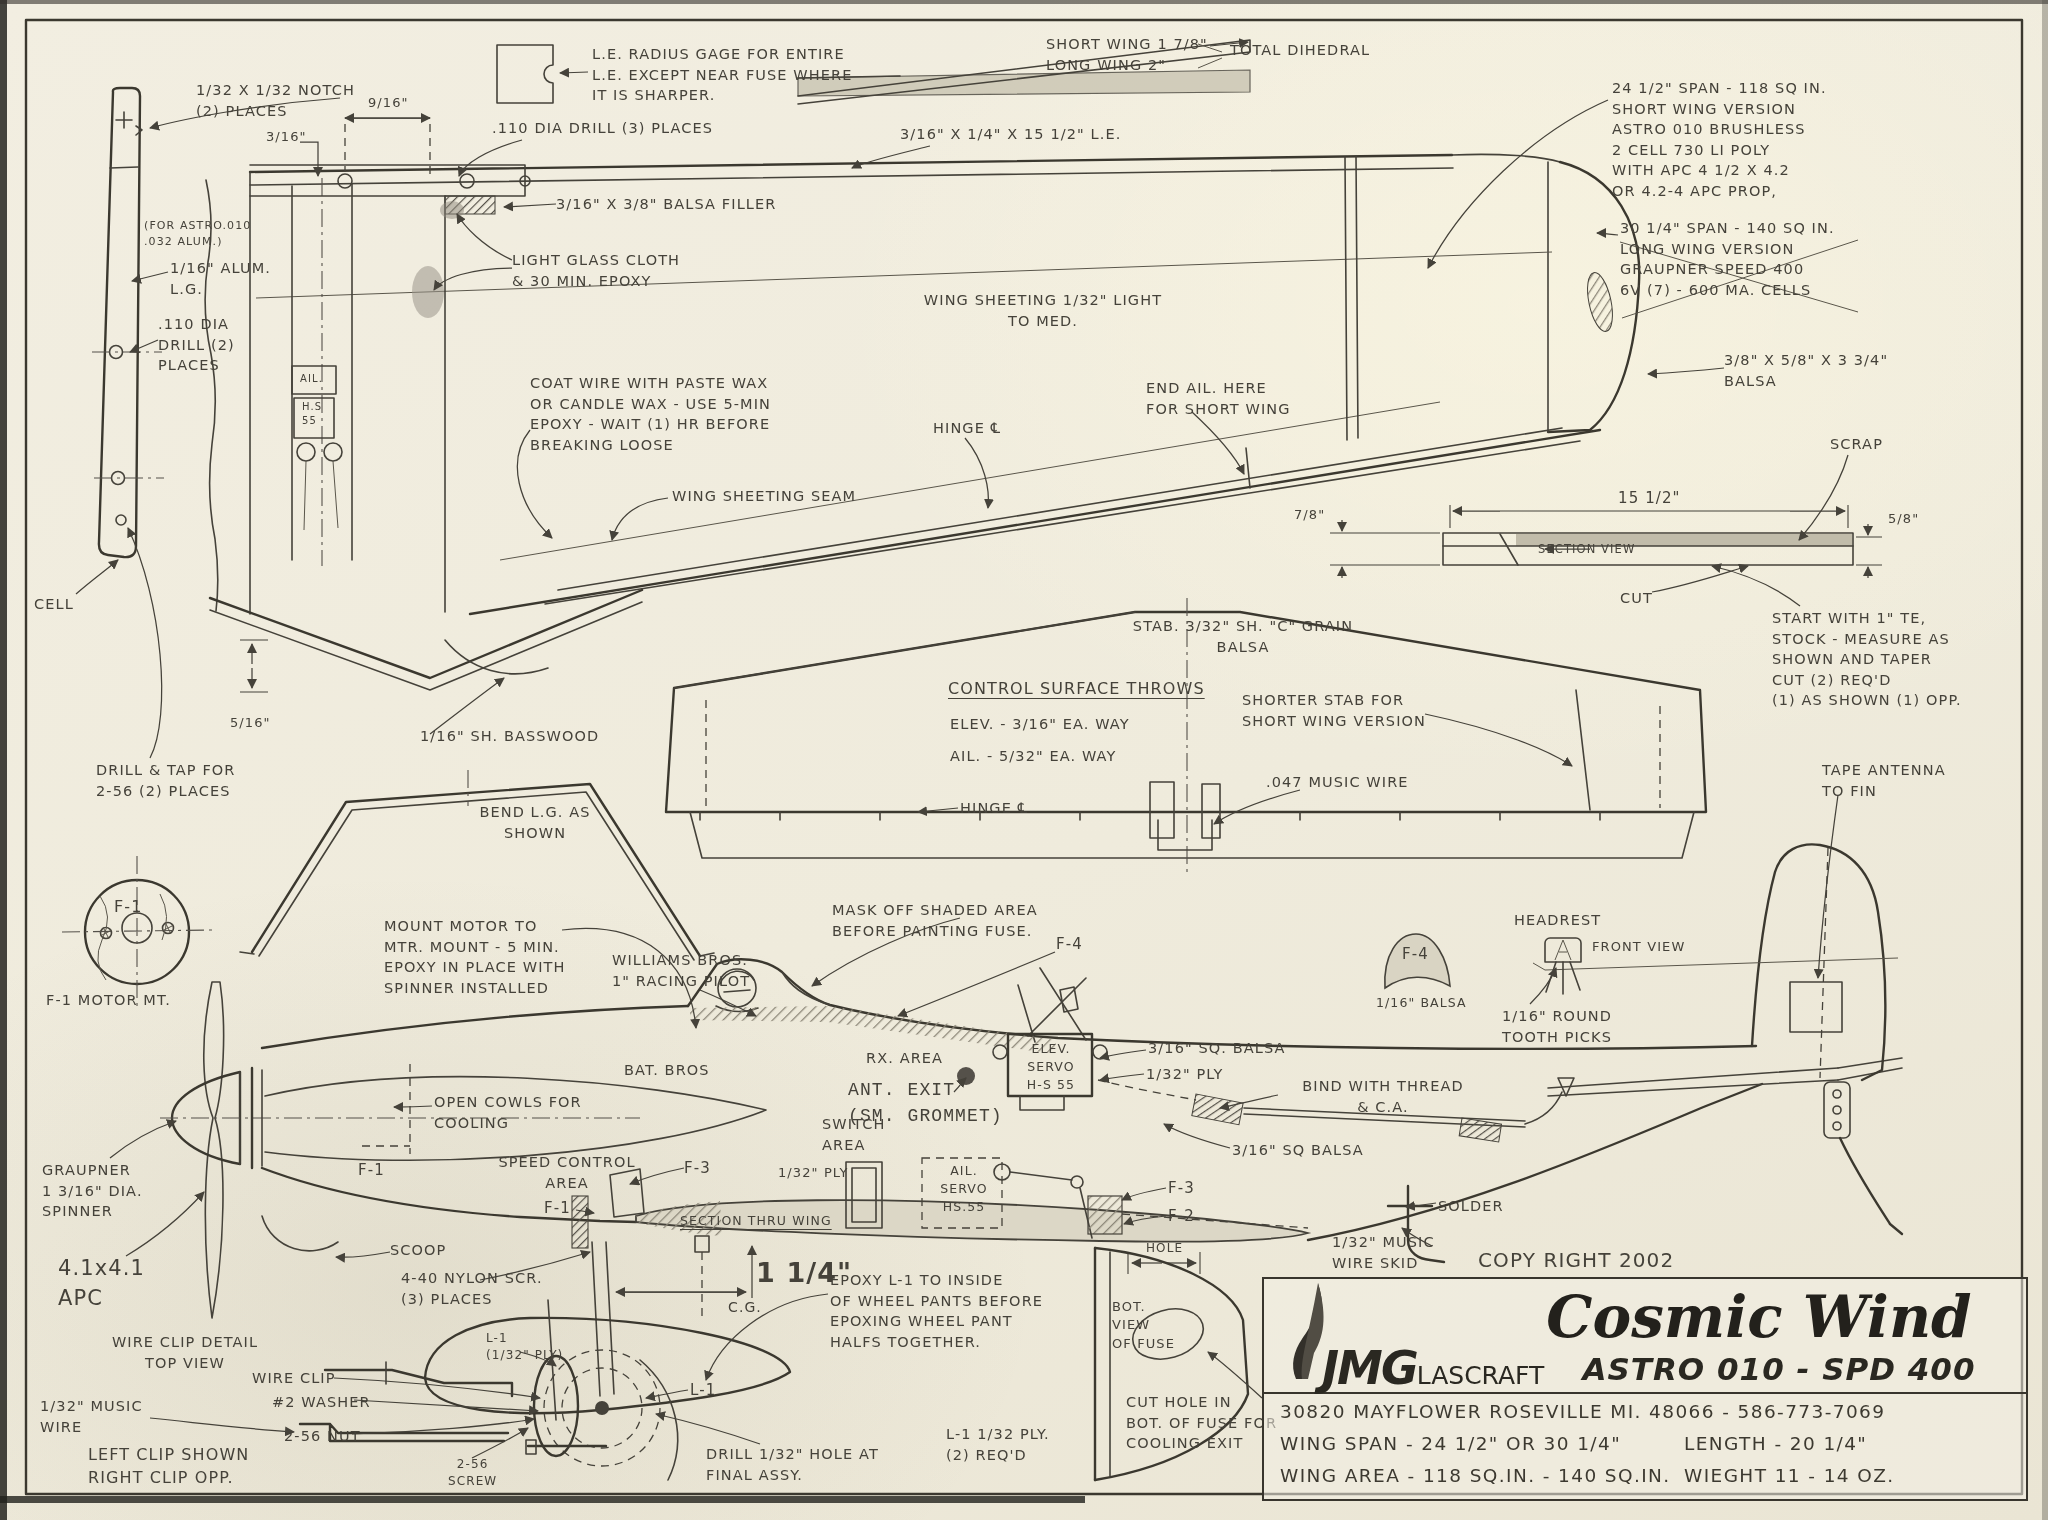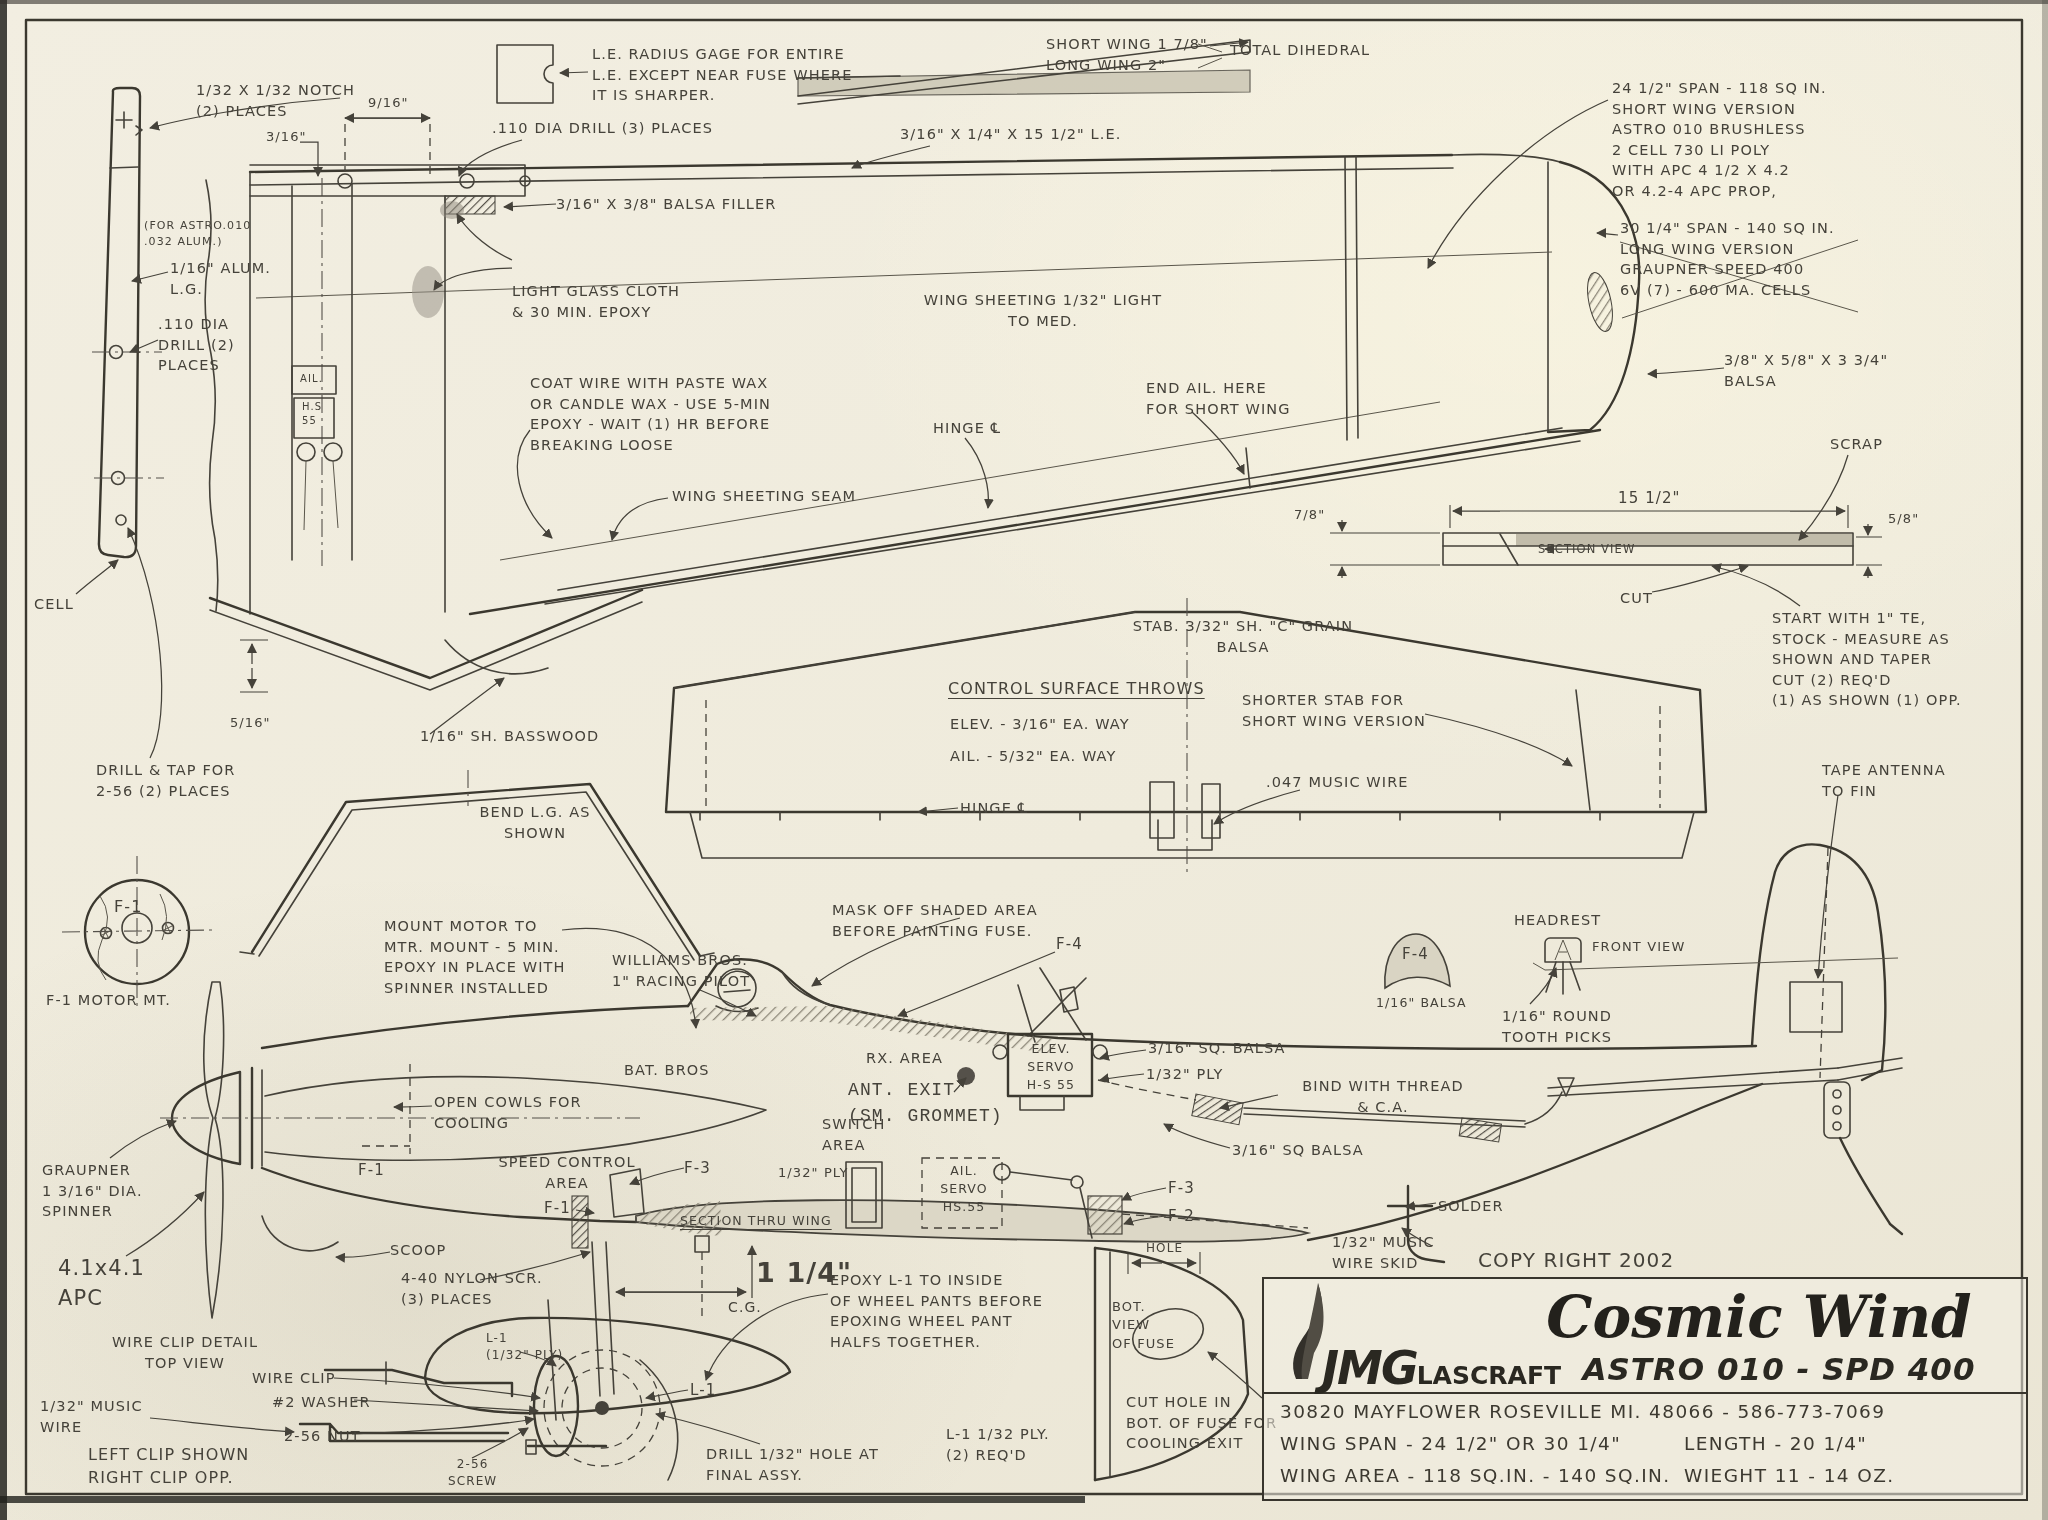--- a/index.html
+++ b/index.html
@@ -20,21 +20,21 @@
   
   #titleblock{position:absolute;left:1262px;top:1277px;width:762px;height:220px;
     border:2.5px solid #38352d;z-index:6;background:rgba(243,239,228,.55);}
   #tb-top{position:absolute;left:0;top:0;width:100%;height:113px;border-bottom:2.5px solid #38352d;}
   #tb-title{position:absolute;left:240px;top:4px;width:510px;text-align:center;
     font-family:"DejaVu Serif", serif;font-style:italic;font-weight:bold;font-size:58px;color:#23211c;}
   #tb-sub{position:absolute;left:280px;top:72px;width:470px;text-align:center;
     font-style:italic;font-weight:bold;font-size:31px;letter-spacing:1px;color:#2a2821;}
   #tb-brand{position:absolute;left:58px;top:62px;color:#2a2821;white-space:nowrap;}
   #tb-brand .jmg{font-size:46px;font-weight:bold;font-style:italic;letter-spacing:-2px;}
-  #tb-brand .rest{font-size:25px;font-weight:bold;letter-spacing:0px;}
+  #tb-brand .rest{font-size:25px;font-weight:normal;letter-spacing:0px;}
   .tb-row{position:absolute;left:16px;font-size:18.5px;letter-spacing:1.4px;color:#3c3930;white-space:nowrap;}
 </style>
 </head>
 <body>
 
 <div id="sheet">
 
 <svg width="2048" height="1520" viewBox="0 0 2048 1520">
   <defs>
     <marker id="ah" viewBox="0 0 10 10" refX="9" refY="5" markerWidth="8" markerHeight="8" orient="auto-start-reverse">
@@ -406,21 +406,21 @@
       <div class="lbl" style="left: 556px; top: 194px;">3/16" X 3/8" BALSA FILLER</div>
       <div class="lbl" style="left: 368px; top: 94px; font-size: 13px;">9/16"</div>
       <div class="lbl" style="left: 266px; top: 128px; font-size: 13px;">3/16"</div>
       <div class="lbl" style="left: 144px; top: 218px; font-size: 11px;">(FOR ASTRO.010
 .032 ALUM.)</div>
       <div class="lbl" style="left: 170px; top: 258px;">1/16" ALUM.
 L.G.</div>
       <div class="lbl" style="left: 158px; top: 314px;">.110 DIA
 DRILL (2)
 PLACES</div>
-      <div class="lbl" style="left: 512px; top: 250px; margin-top: 31px;">LIGHT GLASS CLOTH
+      <div class="lbl" style="left: 512px; top: 250px;">LIGHT GLASS CLOTH
 &amp; 30 MIN. EPOXY</div>
       <div class="lbl ctr" style="left: 898px; top: 290px; width: 290px;">WING SHEETING 1/32" LIGHT
 TO MED.</div>
       <div class="lbl" style="left: 530px; top: 373px;">COAT WIRE WITH PASTE WAX
 OR CANDLE WAX - USE 5-MIN
 EPOXY - WAIT (1) HR BEFORE
 BREAKING LOOSE</div>
       <div class="lbl" style="left: 933px; top: 418px;">HINGE ℄</div>
       <div class="lbl" style="left: 1146px; top: 378px;">END AIL. HERE
 FOR SHORT WING</div>

